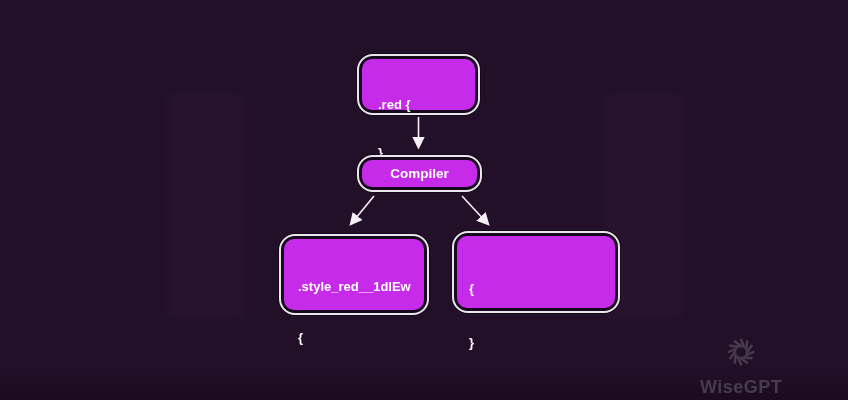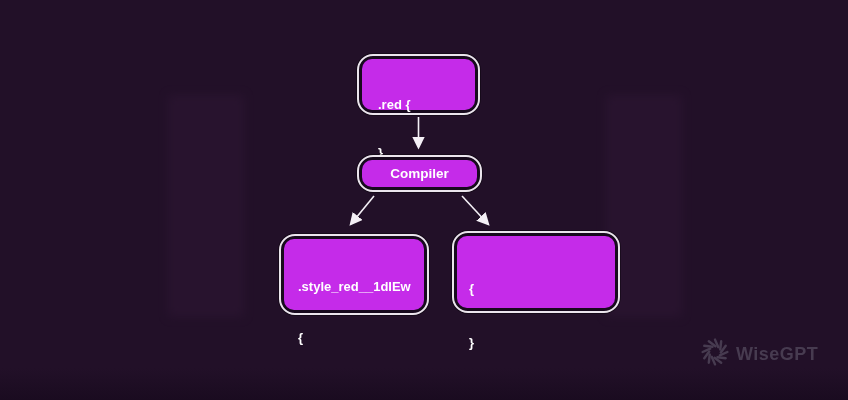--- a/index.html
+++ b/index.html
@@ -64,20 +64,21 @@
     position: absolute; left: 0; top: 0;
     width: 848px; height: 400px;
     pointer-events: none;
   }
 
   .logo {
     position: absolute;
     left: 700px; top: 337px;
     display: flex; align-items: center; gap: 6px;
     color: #473b50;
+    flex-direction: column;
   }
   .logo-text {
     font-size: 18px;
     font-weight: 700;
     letter-spacing: 0.5px;
   }
 </style>
 </head>
 <body>
 

